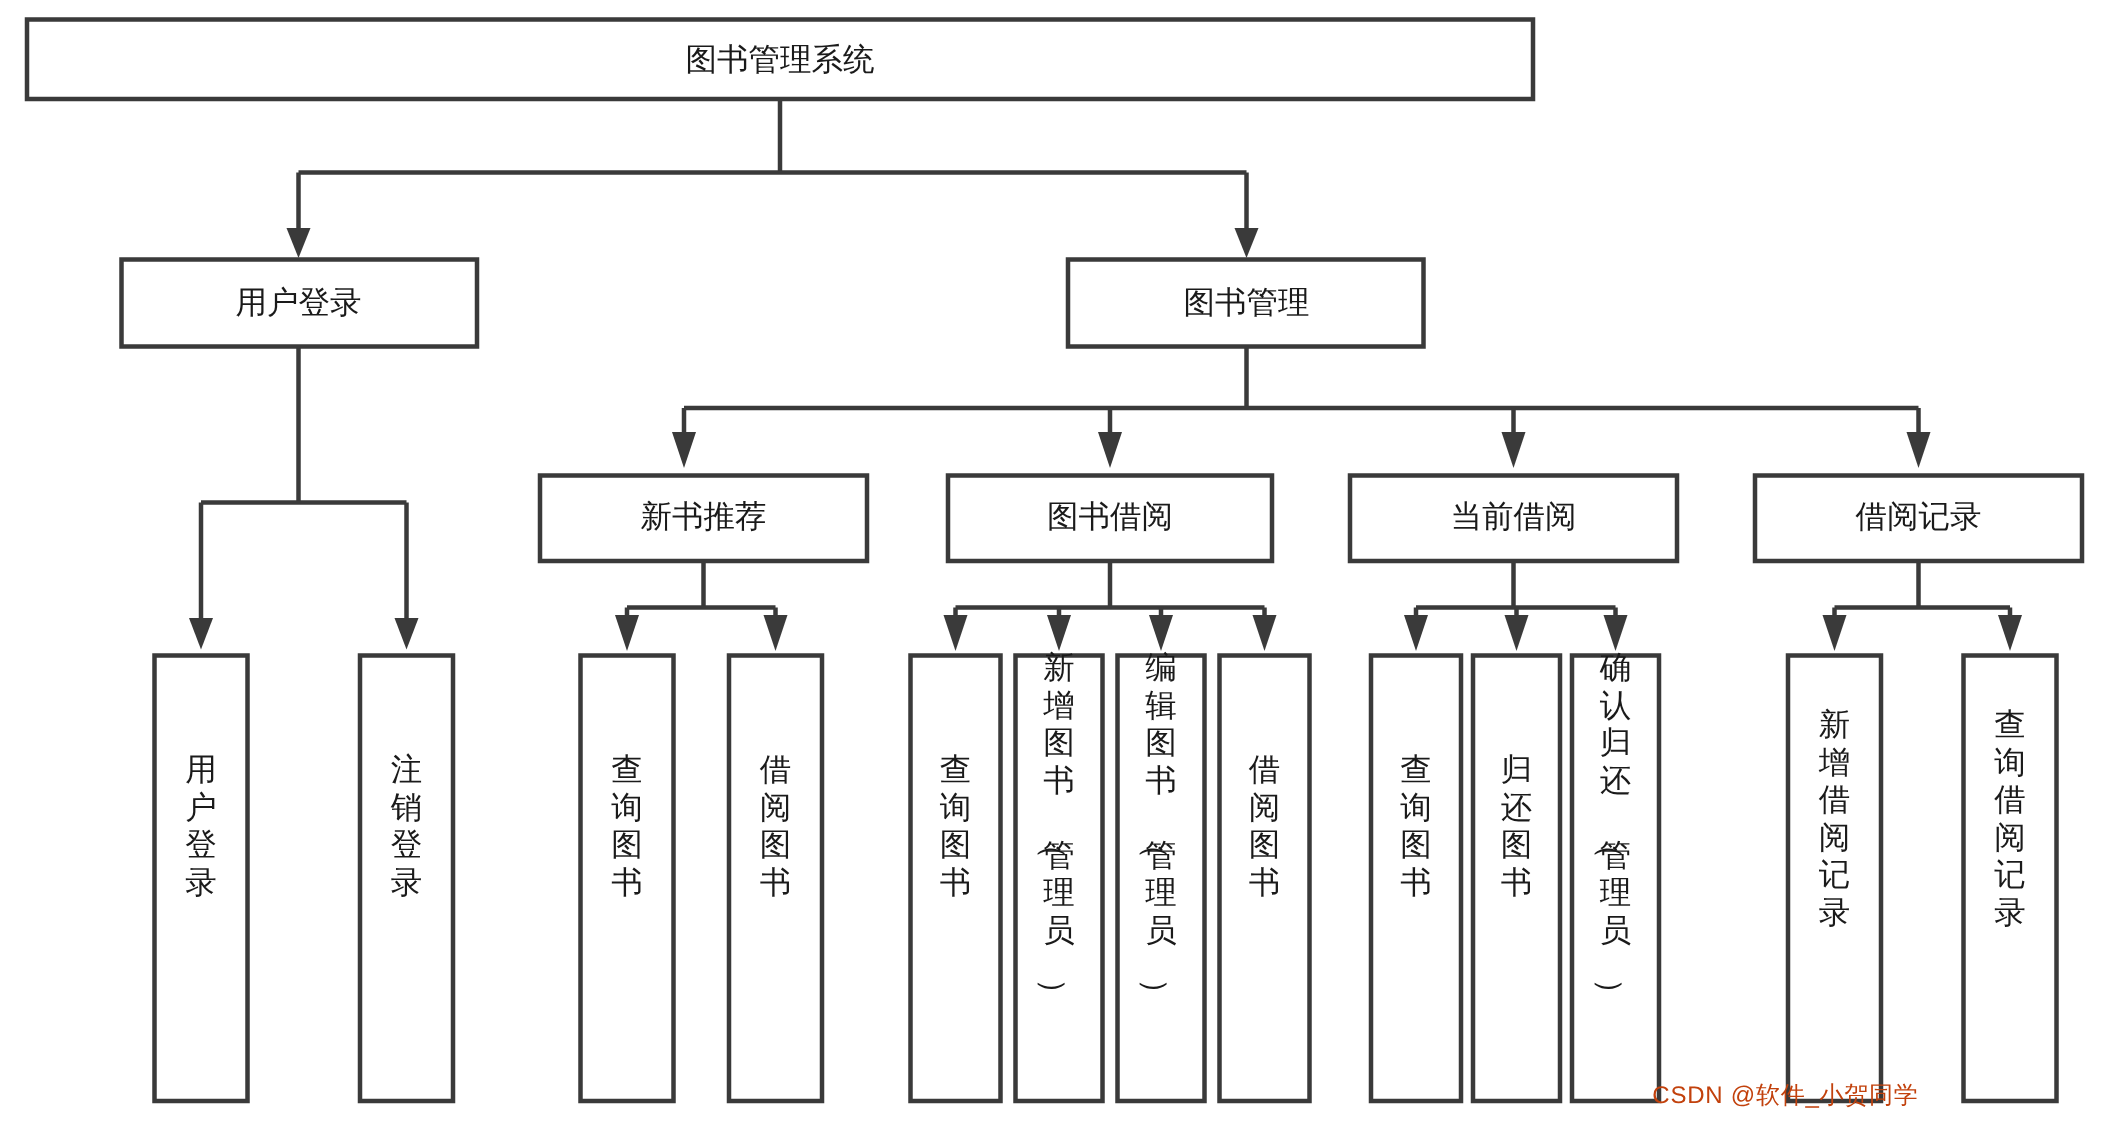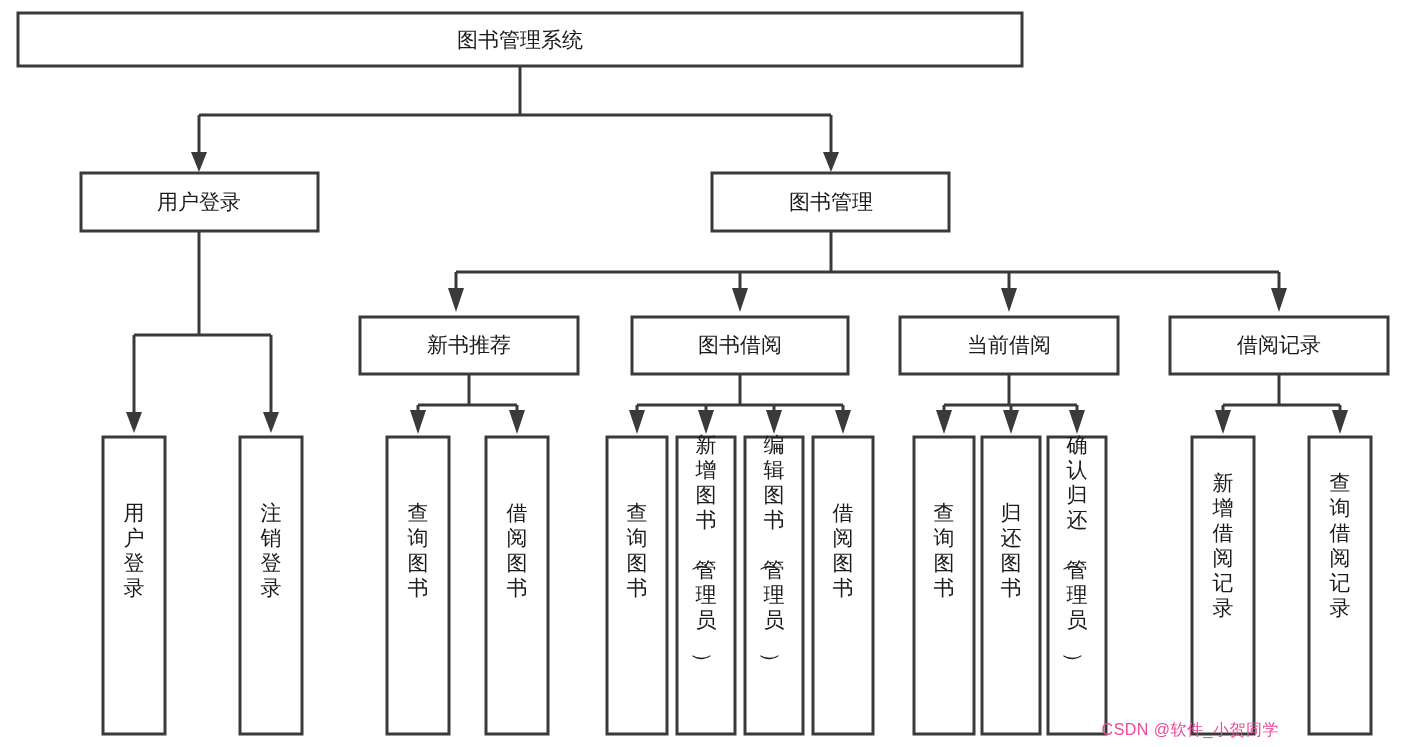--- a/index.html
+++ b/index.html
@@ -54,21 +54,21 @@
     font-family: "Liberation Sans", "DejaVu Sans", sans-serif;
     font-size: 21px;
     text-anchor: middle;
   }
   .watermark {
     position: absolute;
     right: 8px;
     bottom: 6px;
     font-family: "Liberation Sans", "DejaVu Sans", sans-serif;
     font-size: 16px;
-    color: #ec4899;
+    color: #c2410c;
     white-space: nowrap;
     letter-spacing: 0.5px;
     user-select: none;
   }
 </style>
 </head>
 <body>
 
 <div id="diagram-root">
 

